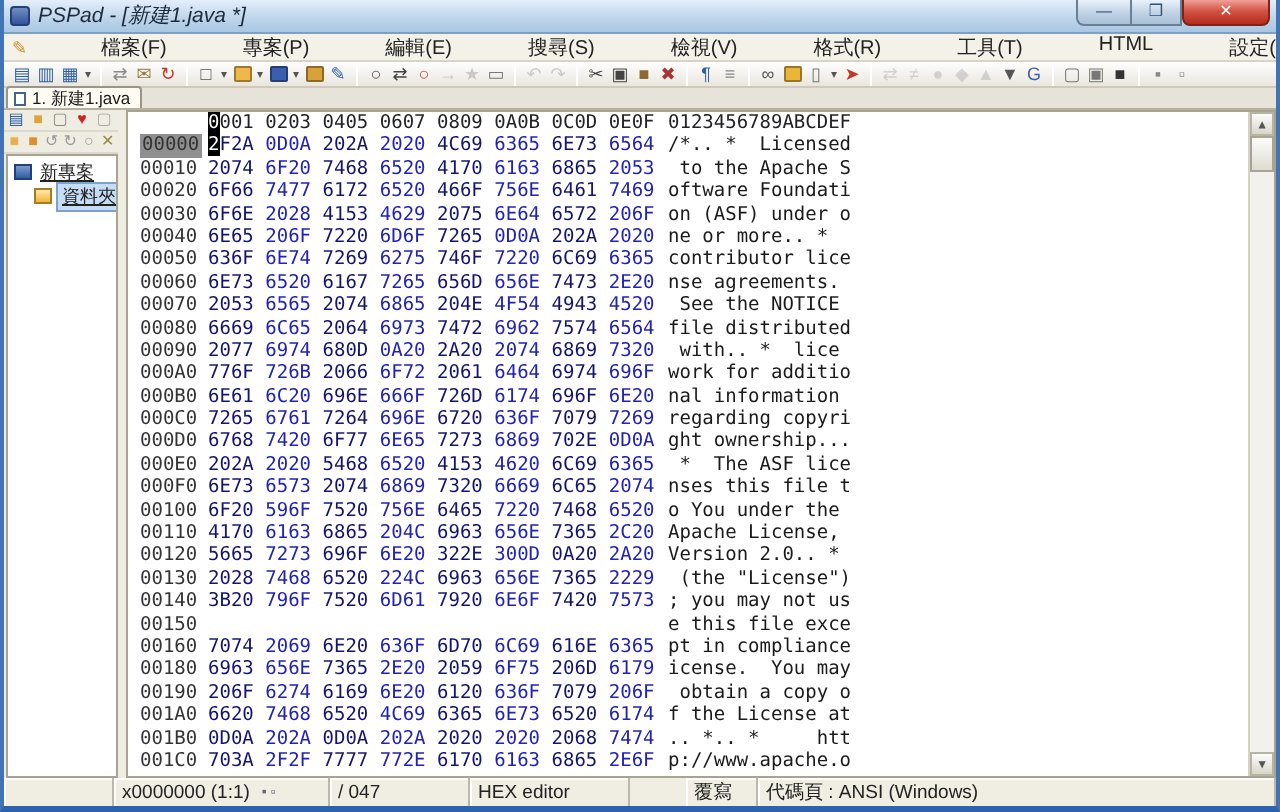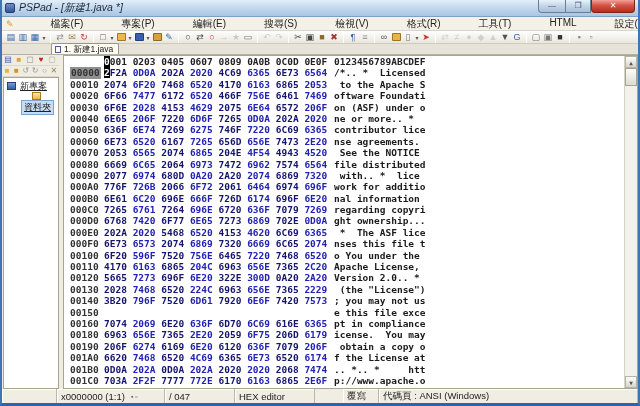--- a/index.html
+++ b/index.html
@@ -34,40 +34,40 @@
     padding:0 3px;border-bottom:1px solid #cfcabb;}
   .tbtn{width:12px;height:12px;display:flex;align-items:center;justify-content:center;
     font-size:9px;line-height:12px;flex:0 0 auto;}
   .tbtn.disabled{opacity:.45;}
   .tsw{width:9px;height:8px;border:1px solid rgba(0,0,0,.35);border-radius:1px;}
   .tdd{width:6px;font-size:6px;color:#555;flex:0 0 auto;text-align:center;}
   .tsep{width:1px;height:11px;background:#c2bdae;border-right:1px solid #fff;margin:0 3px;flex:0 0 auto;}
   
   .tabbar{height:11px;background:#e7e3d8;border-bottom:1px solid #b5b0a2;display:flex;align-items:flex-end;padding:0 1px;}
   .tab{height:11px;background:#fdfbf2;border:1px solid #9a958a;border-bottom:none;border-radius:2px 2px 0 0;
-    font-size:8.5px;line-height:10px;padding:0 5px 0 3px;display:flex;align-items:center;color:#1a1a1a;white-space:nowrap;margin-left:48px;}
+    font-size:8.5px;line-height:10px;padding:0 5px 0 3px;display:flex;align-items:center;color:#1a1a1a;white-space:nowrap;}
   .tabico{width:6px;height:7px;background:#fff;border:1px solid #46628e;margin-right:3px;flex:0 0 auto;}
   
   .content{position:relative;height:334px;display:flex;background:#efece2;}
   .sidebar{width:57px;flex:0 0 auto;display:flex;flex-direction:column;}
   .sicons{height:11px;display:flex;align-items:center;padding:0 1px;gap:1px;border-bottom:1px solid #dcd8cc;}
   .sic{width:10px;height:10px;font-size:8px;line-height:10px;text-align:center;}
   .tree{flex:1;background:#fff;border:1px solid #a9a492;margin:0 0 0 1px;font-size:9px;color:#222;
     padding-top:2px;overflow:hidden;}
   .titem{display:flex;align-items:center;height:12px;white-space:nowrap;}
   .titem .lbl{padding:0 2px;text-decoration:underline;}
   .titem.selected .lbl{background:#c6ddf6;border:1px solid #7da2ce;}
   .tico{width:9px;height:8px;flex:0 0 auto;margin-right:2px;}
   .tico.project{background:linear-gradient(#7c9ccc,#2e5fa3);border:1px solid #24407c;}
   .tico.folder{background:linear-gradient(#ffe9a8,#edb53e);border:1px solid #a97b1e;}
   .splitter{width:4px;flex:0 0 auto;background:#efece2;}
   
   .editor{position:relative;flex:1;background:#fff;border:1px solid #a9a492;overflow:hidden;
     font-family:"DejaVu Sans Mono",monospace;font-size:9.5px;}
-  .hrow{position:relative;height:11.4px;line-height:11.4px;white-space:pre;font-weight:bold;}
+  .hrow{position:relative;height:11.4px;line-height:11.4px;white-space:pre;}
   .hrow .off{position:absolute;left:6px;color:#333;}
   .hrow .bytes{position:absolute;left:40px;}
   .hrow .ascii{position:absolute;left:270px;color:#1a1a1a;}
   .g0{color:#14146e;}
   .g1{color:#2222b4;}
   .hdr{color:#222;}
   .hdr .bytes,.hdr .ascii{color:#222;}
   .cur{background:#000;color:#fff;}
   .offsel{background:#8f8f8f;color:#fff;padding:0 1px;}
   .vscroll{position:absolute;top:0;right:0;width:13px;height:100%;background:#f2f1ec;border-left:1px solid #d5d2c6;}
@@ -282,21 +282,21 @@
           <span class="sic" style="color: rgb(153, 153, 153);">↺</span>
           <span class="sic" style="color: rgb(153, 153, 153);">↻</span>
           <span class="sic" style="color: rgb(153, 153, 153);">○</span>
           <span class="sic" style="color: rgb(153, 136, 68);">✕</span>
         </div>
       <div class="tree" id="tree">
           <div class="titem" style="padding-left: 3px;">
             <span class="tico project"></span>
             <span class="lbl">新專案</span>
           </div>
-          <div class="titem selected" style="padding-left: 13px; flex-direction: column;">
+          <div class="titem selected" style="padding-left: 13px;">
             <span class="tico folder"></span>
             <span class="lbl">資料夾</span>
           </div>
         </div>
     </div>
     <div class="splitter"></div>
 
     <div class="editor">
       <div id="hexarea">
           <div class="hrow hdr"><span class="bytes"><span><span class="cur">0</span>001</span> <span>0203</span> <span>0405</span> <span>0607</span> <span>0809</span> <span>0A0B</span> <span>0C0D</span> <span>0E0F</span></span><span class="ascii">0123456789ABCDEF</span></div>

